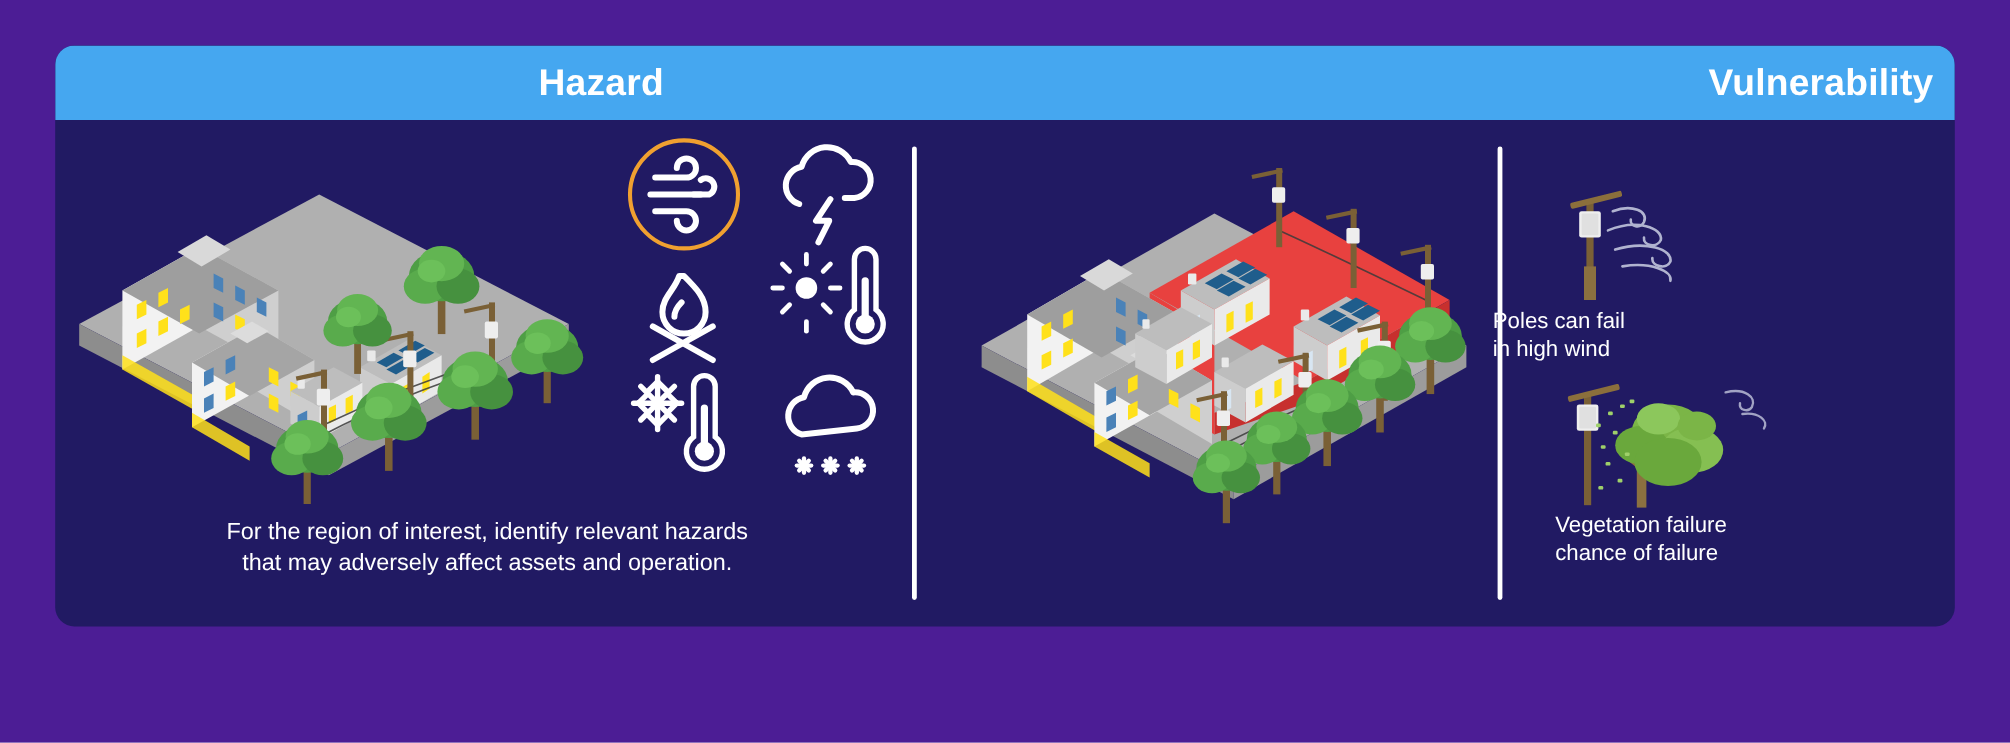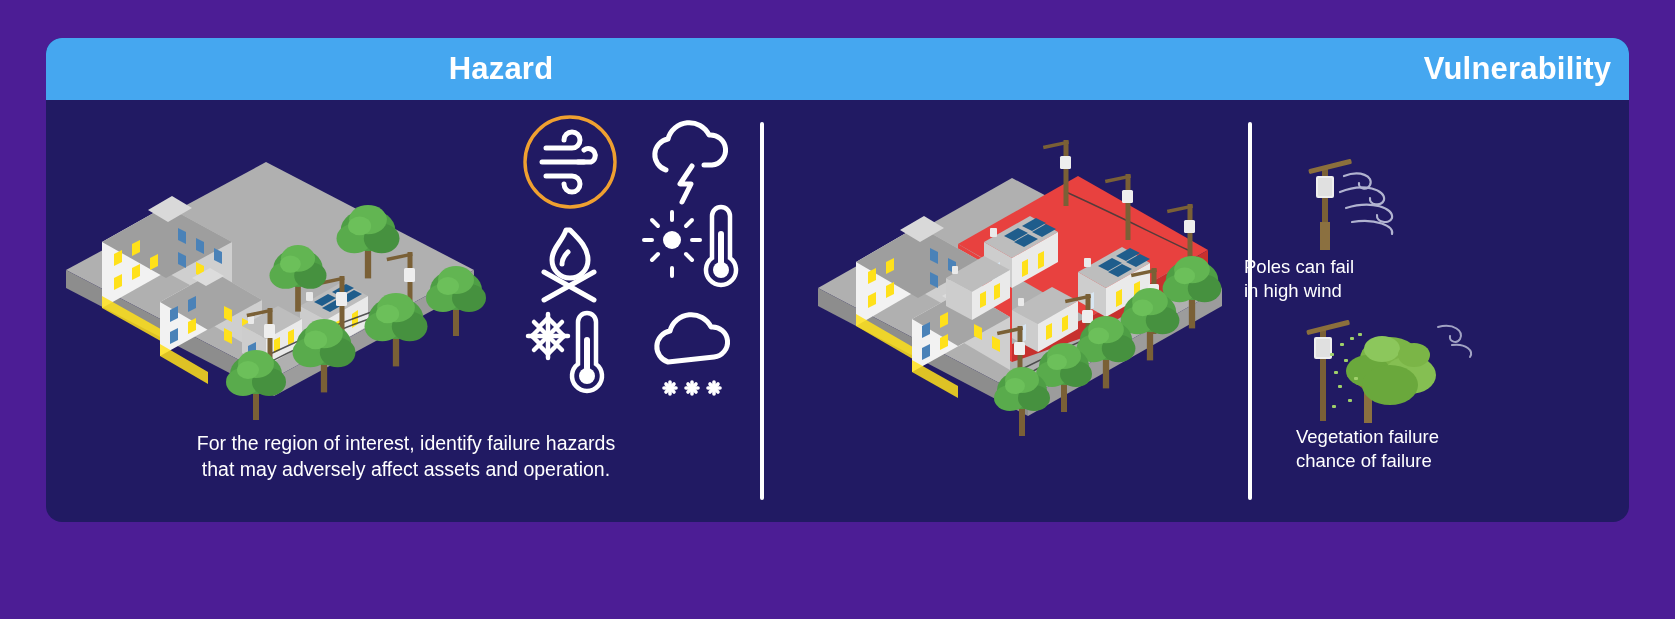--- a/index.html
+++ b/index.html
@@ -265,21 +265,21 @@
               <path d="M208,272 v12"></path>
                 <path d="M202,278 h12"></path>
               <path d="M204,274 l8,8"></path>
                 <path d="M212,274 l-8,8"></path>
             </g>
           </g>
         </svg>
       </div>
 
       <div class="caption" id="cap-hazard">
-        <div>For the region of interest, identify failure hazards</div>
+        <div>For the region of interest, identify relevant hazards</div>
         <div>that may adversely affect assets and operation.</div>
       </div>
 
       <div class="scene" id="scene-exposure">
         <svg width="430" height="290" viewBox="0 0 430 290">
           <defs>
             <g id="tree-b">
               <rect x="-3" y="6" width="6" height="42" fill="#7a6036"></rect>
               <ellipse cx="0" cy="2" rx="25" ry="19" fill="#4e9e45"></ellipse>
               <ellipse cx="-12" cy="10" rx="16" ry="13" fill="#59ab4c"></ellipse>

